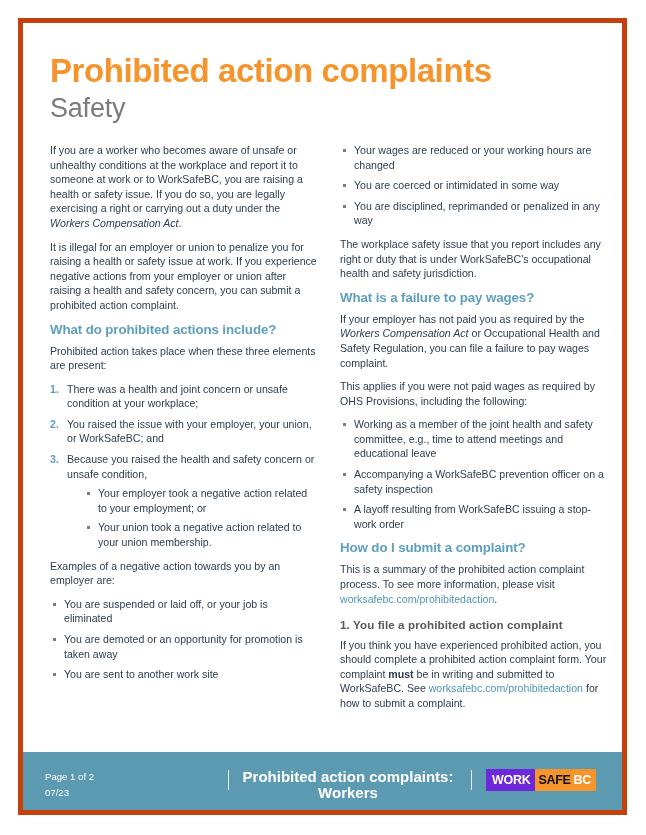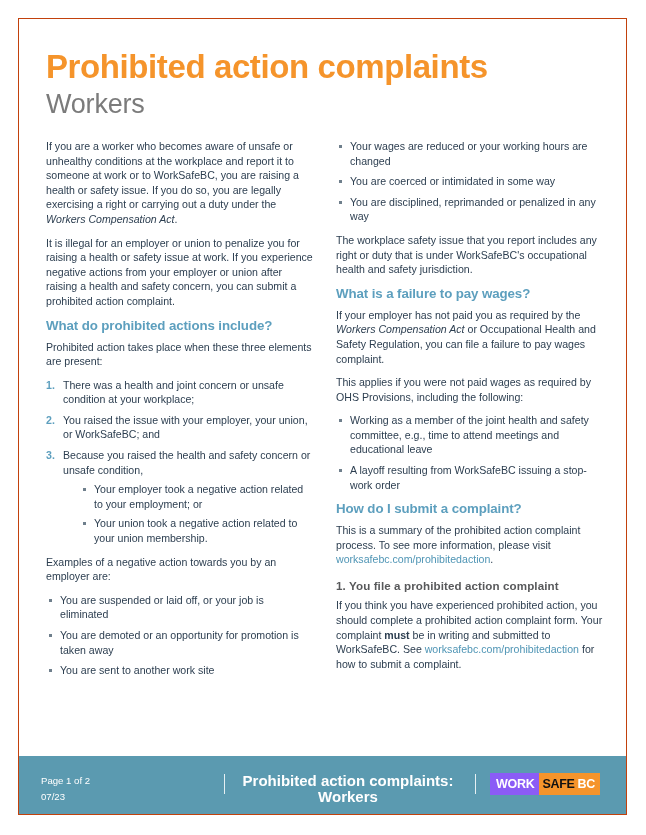--- a/index.html
+++ b/index.html
@@ -13,21 +13,21 @@
     font-family: "Liberation Sans", sans-serif;
     -webkit-font-smoothing: antialiased;
   }
 
   .page {
     position: absolute;
     left: 18px;
     top: 18px;
     width: 609px;
     height: 797px;
-    border: 1px solid #c2410c;
+    border: 5px solid #c2410c;
     box-sizing: border-box;
     background: #ffffff;
     overflow: hidden;
   }
 
   
   .header {
     padding: 31px 0 0 27px;
   }
   .title-main {
@@ -197,39 +197,39 @@
   .logo {
     display: inline-flex;
     align-items: stretch;
     height: 22px;
     font-weight: bold;
     font-size: 12.5px;
     letter-spacing: -0.3px;
     line-height: 22px;
   }
   .logo-work {
-    background: #8b5cf6;
+    background: #6d28d9;
     color: #ffffff;
     padding: 0 5px 0 6px;
   }
   .logo-safebc {
     background: #f5942b;
     padding: 0 5px 0 3px;
   }
   .logo-safe { color: #111111; }
   .logo-bc { color: #ffffff; margin-left: 3px; }
 </style>
 </head>
 <body>
 
 <div class="page">
 
   <div class="header">
     <h1 class="title-main">Prohibited action complaints</h1>
-    <h2 class="title-sub">Workers</h2>
+    <h2 class="title-sub">Safety</h2>
   </div>
 
   <div class="columns">
 
     <div class="col">
 
       <p class="body"><span>If you are a worker who becomes aware of unsafe or unhealthy conditions at the workplace and report it to someone at work or to WorkSafeBC, you are raising a health or safety issue. If you do so, you are legally exercising a right or carrying out a duty under the </span><em class="ital">Workers Compensation Act</em><span>.</span></p>
 
       <p class="body">It is illegal for an employer or union to penalize you for raising a health or safety issue at work. If you experience negative actions from your employer or union after raising a health and safety concern, you can submit a prohibited action complaint.</p>
 
@@ -277,20 +277,21 @@
       <p class="body">The workplace safety issue that you report includes any right or duty that is under WorkSafeBC's occupational health and safety jurisdiction.</p>
 
       <h2 class="section">What is a failure to pay wages?</h2>
 
       <p class="body"><span>If your employer has not paid you as required by the </span><em class="ital">Workers Compensation Act</em><span> or Occupational Health and Safety Regulation, you can file a failure to pay wages complaint.</span></p>
 
       <p class="body">This applies if you were not paid wages as required by OHS Provisions, including the following:</p>
 
       <ul class="bullets">
         <li>Working as a member of the joint health and safety committee, e.g., time to attend meetings and educational leave</li>
+        <li>Accompanying a WorkSafeBC prevention officer on a safety inspection</li>
         <li>A layoff resulting from WorkSafeBC issuing a stop-work order</li>
       </ul>
 
       <h2 class="section">How do I submit a complaint?</h2>
 
       <p class="body"><span>This is a summary of the prohibited action complaint process. To see more information, please visit </span><a class="link" href="#">worksafebc.com/prohibitedaction</a><span>.</span></p>
 
       <h3 class="subsection">1. You file a prohibited action complaint</h3>
 
       <p class="body"><span>If you think you have experienced prohibited action, you should complete a prohibited action complaint form. Your complaint </span><b class="bold">must</b><span> be in writing and submitted to WorkSafeBC. See </span><a class="link" href="#">worksafebc.com/prohibitedaction</a><span> for how to submit a complaint.</span></p>

